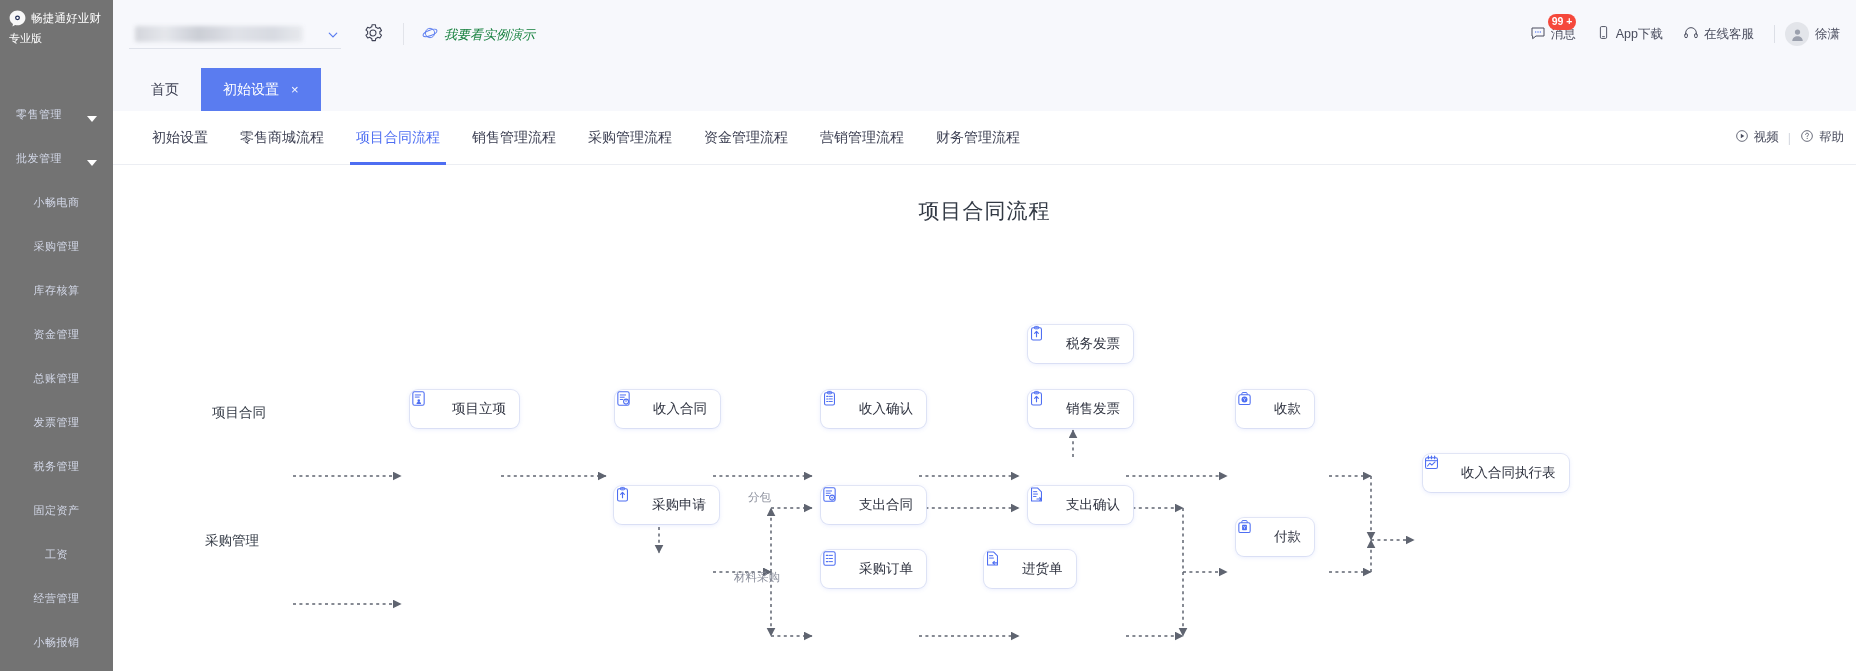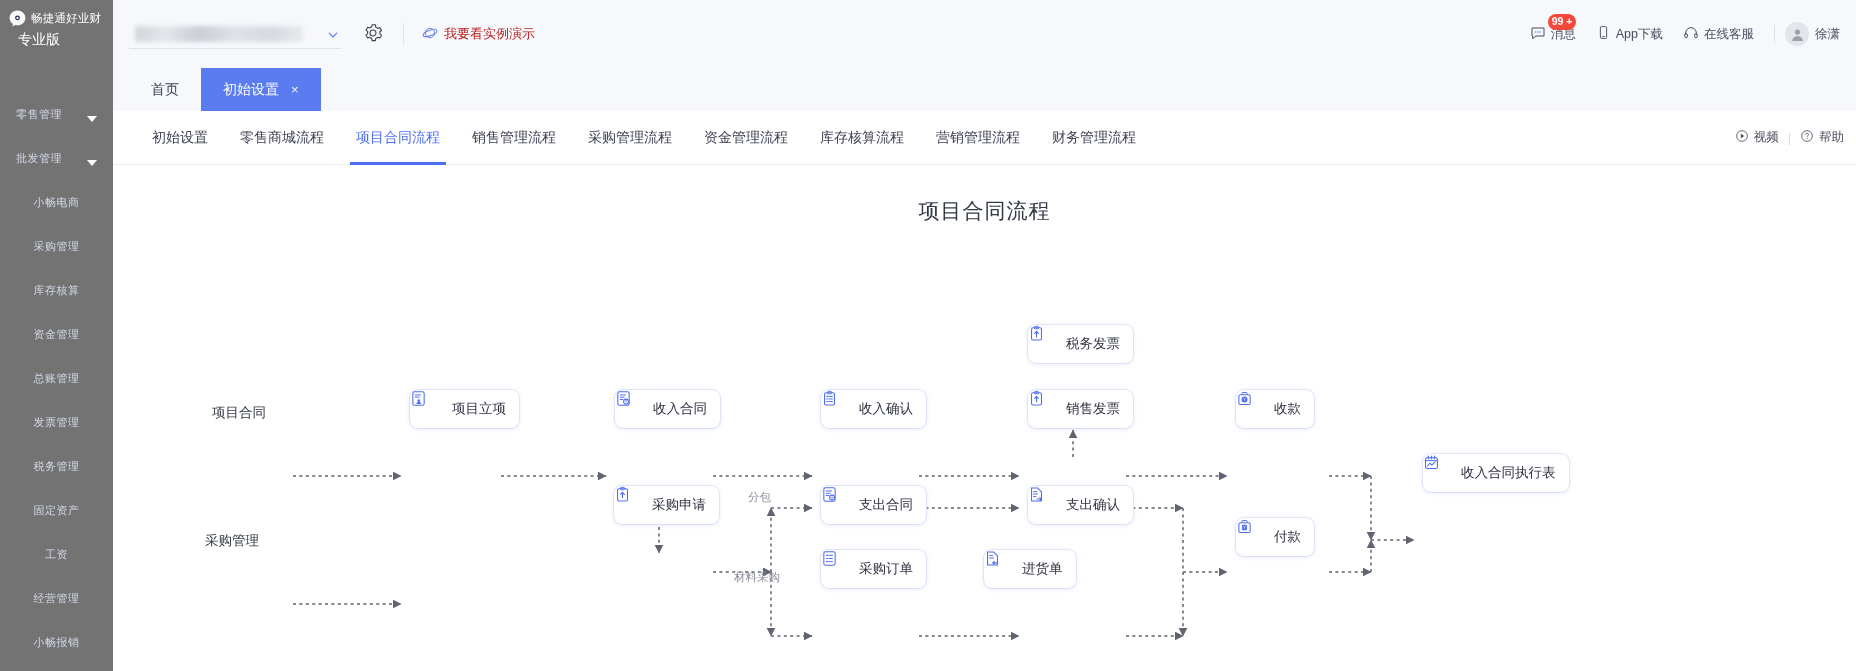--- a/index.html
+++ b/index.html
@@ -21,21 +21,21 @@
   .logo-row { display: flex; align-items: center; gap: 4px; }
   .logo-mark {
     width: 19px; height: 19px; flex: 0 0 19px;
     display: flex; align-items: center; justify-content: center;
   }
   .logo-text {
     font-size: 11.5px; color: #ffffff; letter-spacing: .2px; white-space: nowrap;
     overflow: hidden;
   }
   .logo-sub {
-    font-size: 14px; color: #ffffff; margin-top: 3px; margin-left: 10px;
+    font-size: 11px; color: #ffffff; margin-top: 3px; margin-left: 1px;
   }
   .nav { padding-top: 10px; }
   .nav-item {
     height: 44px; display: flex; align-items: flex-end; justify-content: center;
     color: #d3d8e8; font-size: 11px; cursor: pointer; position: relative;
     letter-spacing: .5px;
   }
   .nav-item .caret {
     position: absolute; right: 16px; width: 0; height: 0;
     border-left: 5px solid transparent; border-right: 5px solid transparent;
@@ -59,22 +59,22 @@
   .blur-name {
     width: 168px; height: 16px; margin-left: 6px; border-radius: 2px;
     background: linear-gradient(90deg,#d2d4da 0%,#e4e6eb 18%,#c9ccd4 38%,#dfe1e7 60%,#d6d9e0 82%,#e8eaee 100%);
     filter: blur(2.2px); opacity: .95;
   }
   .chev-down {
     position: absolute; right: 2px; top: 8px; width: 12px; height: 12px;
   }
   .gear-btn { margin-left: 22px; width: 22px; height: 22px; cursor: pointer; }
   .vdiv { width: 1px; height: 22px; background: #e2e4ea; margin: 0 18px; }
-  .demo-link { display: flex; align-items: flex-start; gap: 6px; cursor: pointer;
-               font-size: 13px; color: #b91c1c; }
+  .demo-link { display: flex; align-items: flex-end; gap: 6px; cursor: pointer;
+               font-size: 13px; color: #15803d; font-style: italic; }
   .topbar-right {
     margin-left: auto; display: flex; align-items: center; gap: 0; padding-right: 6px;
   }
   .tr-item {
     display: flex; align-items: center; gap: 5px; font-size: 12.5px; color: #4a4d5e;
     cursor: pointer; padding: 0 10px; position: relative; white-space: nowrap;
   }
   .badge {
     position: absolute; top: -11px; left: 28px; background: #f5483b; color: #fff;
     font-size: 10.5px; line-height: 15px; height: 16px; min-width: 26px;
@@ -296,21 +296,20 @@
     <section class="content">
 
       <div class="subtabs">
         <div id="subtabs-host" style="display:flex;align-items:center;">
             <div class="subtab">初始设置</div>
             <div class="subtab">零售商城流程</div>
             <div class="subtab active">项目合同流程</div>
             <div class="subtab">销售管理流程</div>
             <div class="subtab">采购管理流程</div>
             <div class="subtab">资金管理流程</div>
-            <div class="subtab">库存核算流程</div>
             <div class="subtab">营销管理流程</div>
             <div class="subtab">财务管理流程</div>
           </div>
         <div class="subtabs-right">
           <span class="st-link">
             <span>
               <svg viewBox="0 0 24 24" width="14" height="14">
                 <circle cx="12" cy="12" r="9.2" fill="none" stroke="#4a4d5e" stroke-width="1.4"></circle>
                 <path d="M10 8.3 L16 12 L10 15.7 Z" fill="#4a4d5e"></path>
               </svg>

